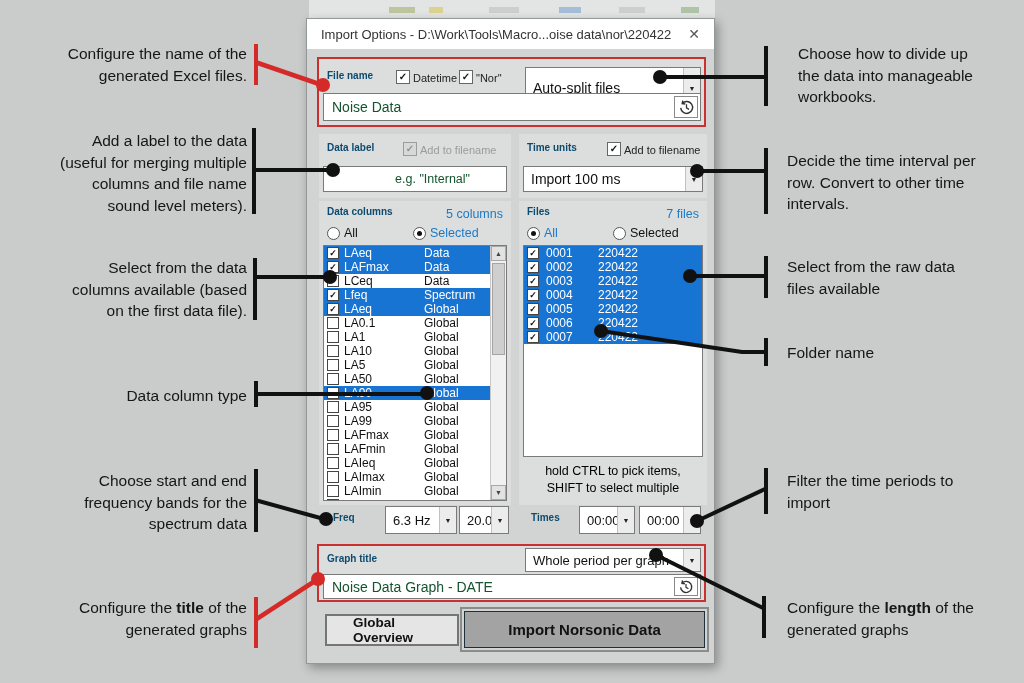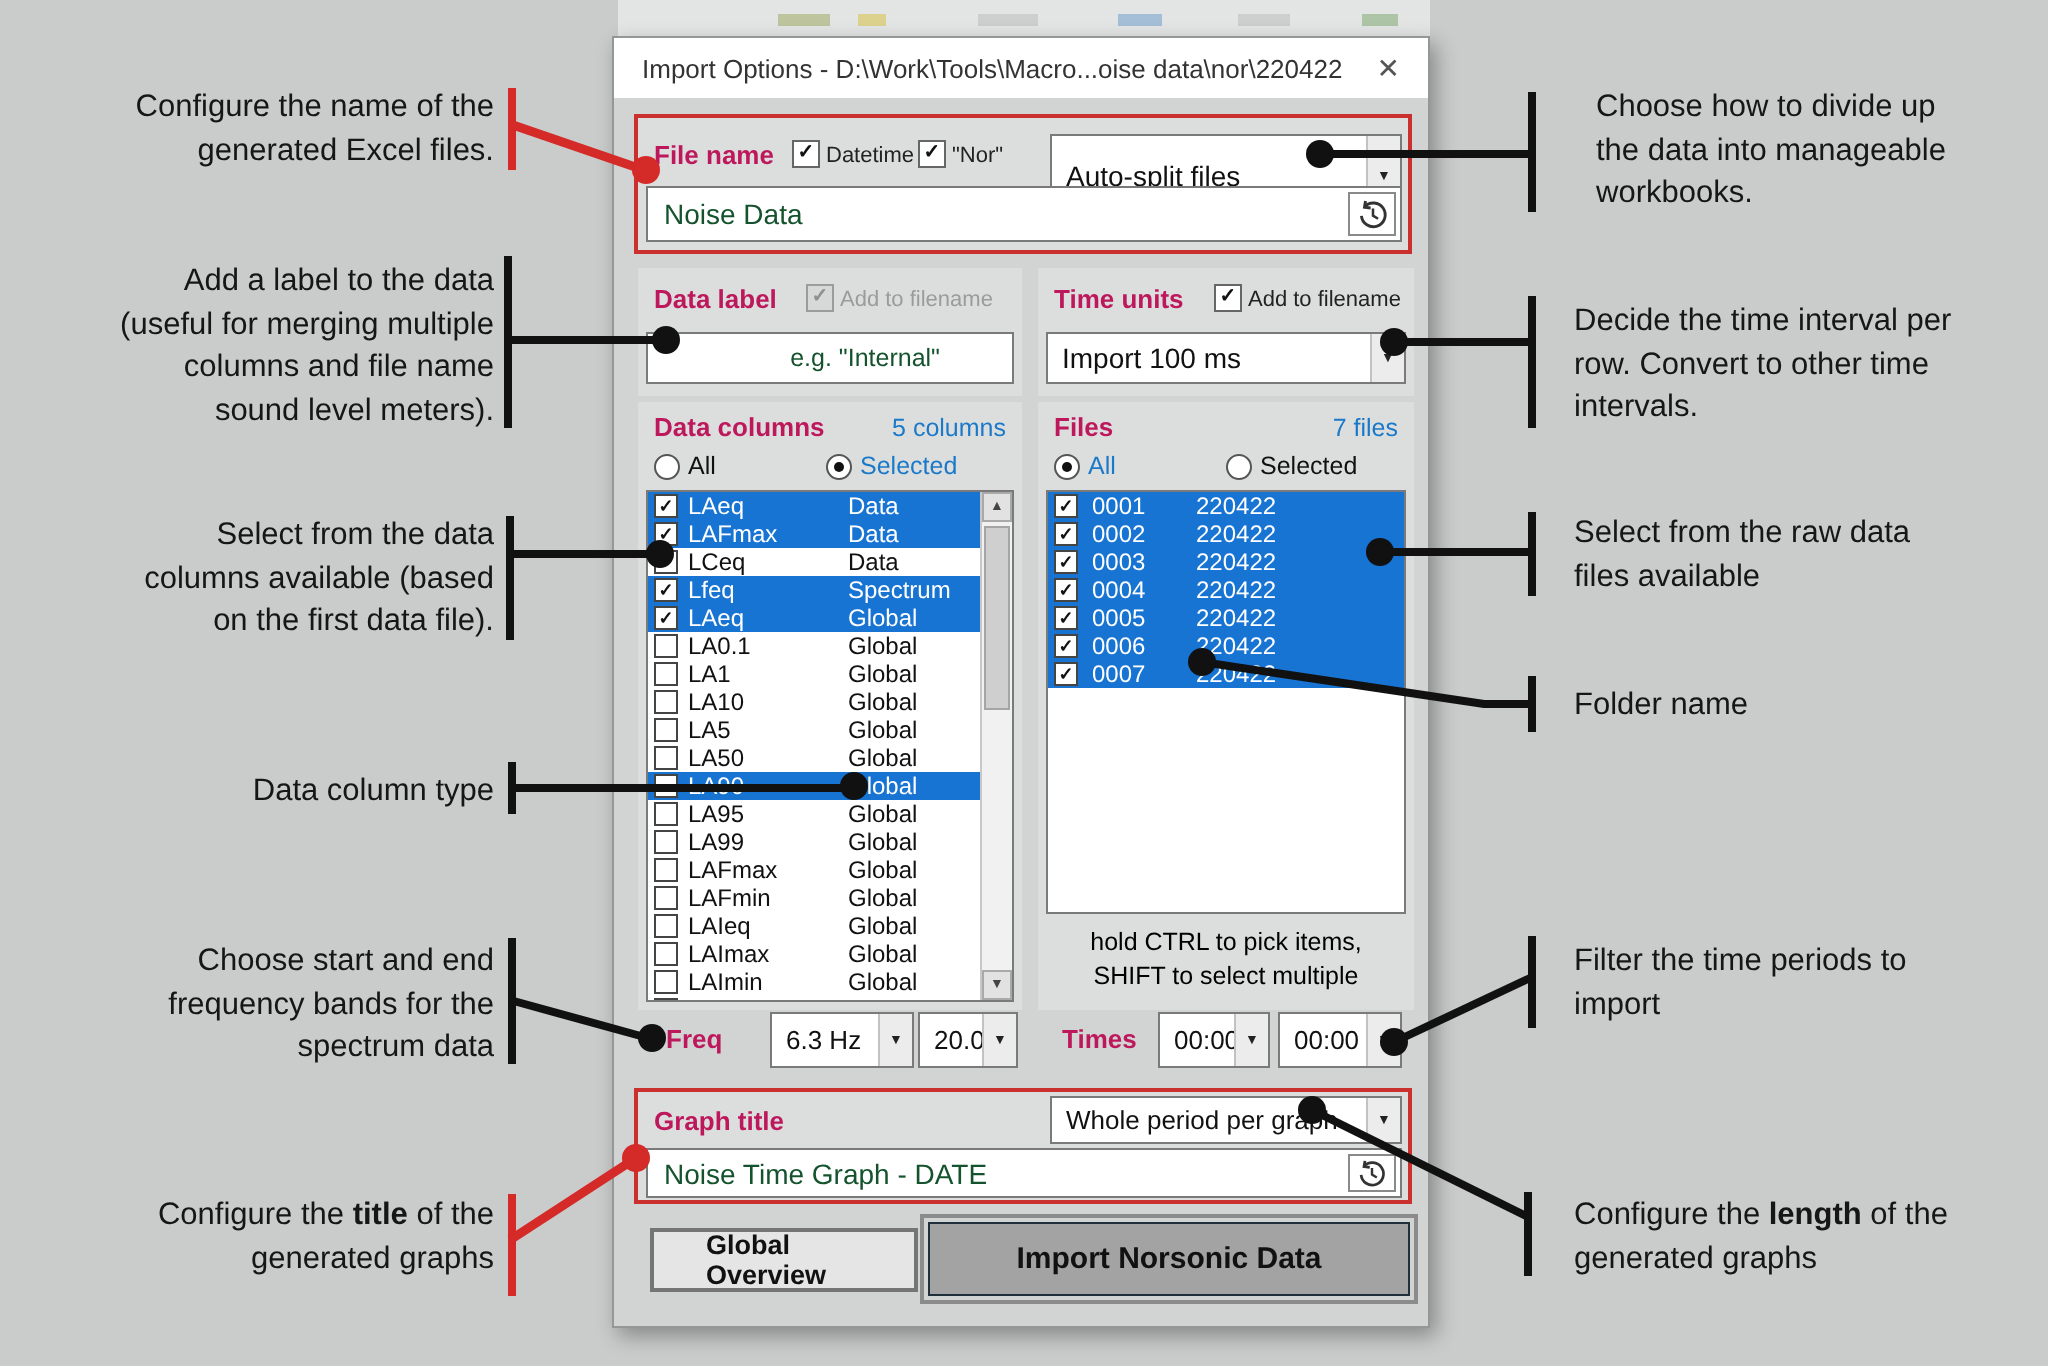--- a/index.html
+++ b/index.html
@@ -22,21 +22,21 @@
   
   .dialog{position:absolute;left:306px;top:18px;width:409px;height:646px;z-index:10;
     background:#d2d4d4;border:1px solid #949797;box-shadow:3px 4px 10px rgba(0,0,0,.33);box-sizing:border-box;}
   .titlebar{height:30px;background:#ffffff;display:flex;align-items:center;padding:0 10px 0 14px;box-sizing:border-box;}
   .title{flex:1;font-size:13px;color:#333;white-space:nowrap;overflow:hidden;}
   .close{font-size:14px;color:#555;padding:0 4px;}
   .dbody{position:absolute;left:0;right:0;top:30px;bottom:0;}
 
   .panel{position:absolute;background:#dcdede;box-sizing:border-box;}
   .red-outline{border:2px solid #c9302e;}
-  .grplabel{font-weight:bold;font-size:13px;color:#be185d;position:absolute;white-space:nowrap;}
+  .grplabel{font-weight:bold;font-size:10px;color:#0c4a6e;position:absolute;white-space:nowrap;}
   .smalllabel{font-size:11px;color:#222;position:absolute;white-space:nowrap;}
   .count{position:absolute;font-size:12.5px;color:#1b79c9;right:8px;}
 
   .cb{position:absolute;width:12px;height:12px;background:#fff;border:1px solid #666;
       font-size:10px;line-height:12px;text-align:center;font-weight:bold;color:#111;box-sizing:content-box;}
   .cb.on::before{content:"✓";}
   .cb.disabled{background:#d7d9d9;border-color:#9b9d9d;color:#8f9191;}
   .lbl-dis{color:#9a9c9c;}
 
   .radio{position:absolute;width:11px;height:11px;border-radius:50%;border:1px solid #555;background:#fff;}
@@ -376,21 +376,21 @@
       <span class="arrow">▼</span>
     </div>
 
     <div class="panel red-outline" style="left:10px;top:495px;width:389px;height:58px">
       <span class="grplabel" style="left:8px;top:7px">Graph title</span>
       <div class="dd" style="left:206px;top:2px;width:176px;height:24px">
         <span class="val">Whole period per graph</span>
         <span class="arrow">▼</span>
       </div>
       <div class="tinput" style="left:4px;top:28px;width:378px;height:25px">
-        <span class="ph">Noise Time Graph - DATE</span>
+        <span class="ph">Noise Data Graph - DATE</span>
         <span class="histbtn">
           <svg viewBox="0 0 20 20" width="16" height="16">
               <path d="M5 5.2 A 7 7 0 1 1 3.2 10.5" fill="none" stroke="#333" stroke-width="1.7"></path>
               <path d="M5.6 1.8 L5 5.4 L8.6 5.9" fill="none" stroke="#333" stroke-width="1.7"></path>
               <path d="M10 6.2 V10.4 L13 12.2" fill="none" stroke="#333" stroke-width="1.5"></path>
             </svg>
         </span>
       </div>
     </div>
 

